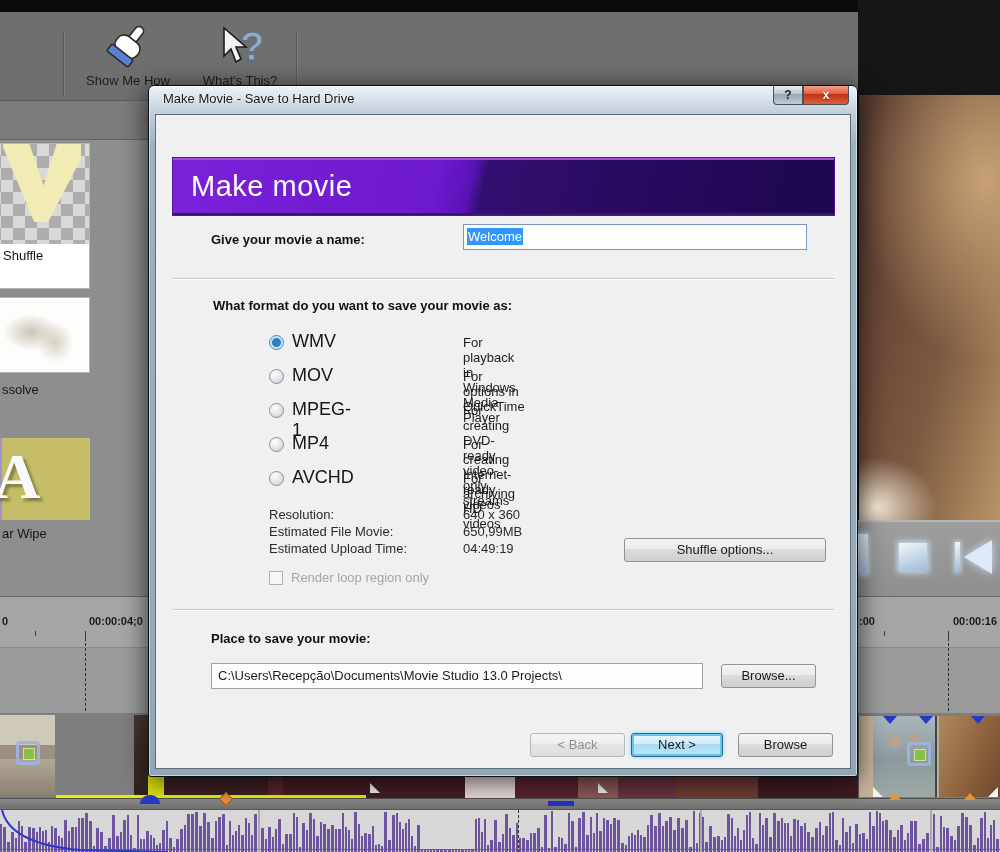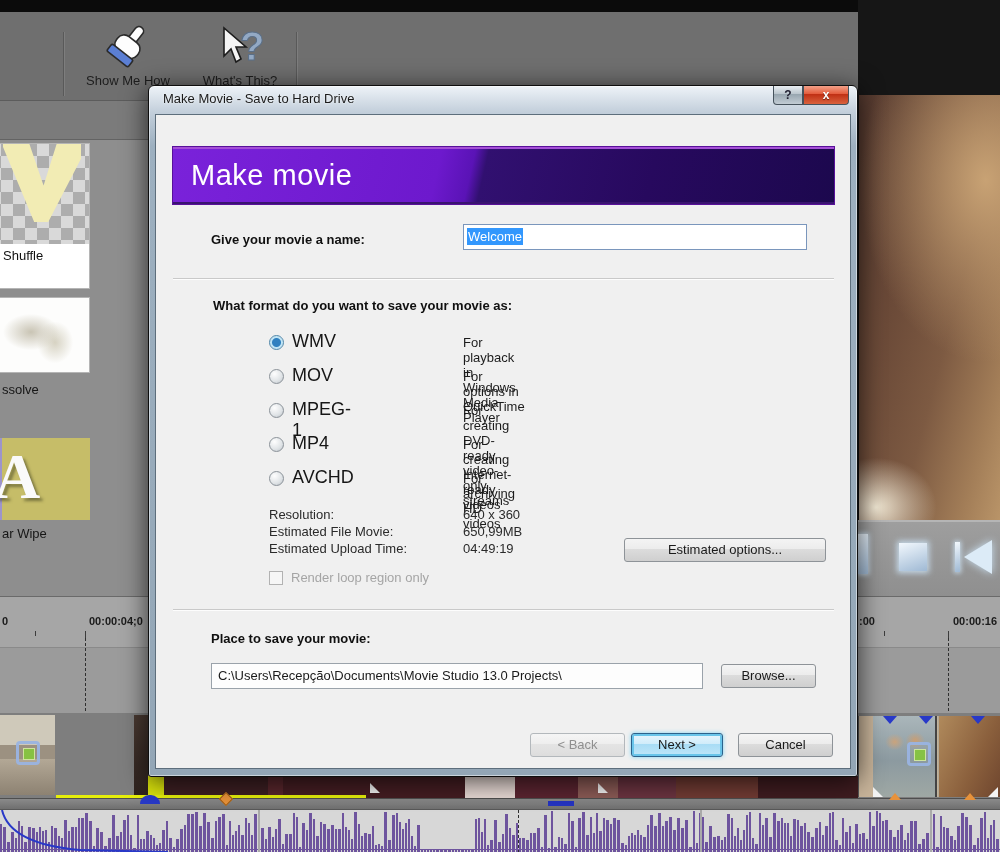--- a/index.html
+++ b/index.html
@@ -95,21 +95,21 @@
      background:linear-gradient(180deg,#eef3f8 0%, #c3cfdb 26px, #9db0c0 60px, #93a6b6 100%);
      border:1px solid #0e0e0e; border-radius:6px 6px 3px 3px;
      box-shadow:0 4px 26px rgba(0,0,0,.7), inset 0 0 0 1px rgba(255,255,255,.5); }
   .dlg-title { position:absolute; left:14px; top:5px; font-size:13px; color:#1a1a1a; text-shadow:0 0 3px rgba(255,255,255,.9); }
   .dlg-ctrls { position:absolute; right:8px; top:0; display:flex; }
   .dlg-help, .dlg-close { height:19px; border:1px solid #46525c; border-top:none; font-size:12px; text-align:center; color:#fff; text-shadow:0 1px 1px rgba(0,0,0,.5); line-height:18px; cursor:default; }
   .dlg-help { width:30px; border-radius:0 0 0 4px; background:linear-gradient(#e9eef2,#b9c4cc 45%,#98a6b0 46%,#c2ccd4); color:#223; text-shadow:none; font-weight:bold; }
   .dlg-close { width:46px; border-radius:0 0 4px 0; background:linear-gradient(#f2a088,#e35a3a 45%,#c03014 46%,#d9623e); font-weight:bold; }
   .dlg-client { position:absolute; left:6px; top:28px; width:696px; height:655px; background:#f0f0f0; border:1px solid #5d6e7c; }
 
-  .banner { position:absolute; left:17px; top:32px; width:661px; height:57px;
+  .banner { position:absolute; left:17px; top:43px; width:661px; height:57px;
      background:linear-gradient(103deg, #7a22da 0%, #6d19cd 40%, #5a13b6 45%, #311070 47%, #27095e 72%, #1c084e 100%);
      border-top:2px solid #a44fd6; border-bottom:2px solid #3a1470; box-shadow:0 0 0 1px #58109a; }
   .banner-text { position:absolute; left:18px; top:10px; font-size:29px; color:#fff; letter-spacing:.5px; }
   .blabel { position:absolute; font-size:13px; font-weight:bold; color:#101010; }
   .sep { position:absolute; left:17px; width:661px; height:2px; border-top:1px solid #c9c9c9; border-bottom:1px solid #fdfdfd; }
   .name-input { position:absolute; left:307px; top:109px; width:344px; height:26px; background:#fff; border:1px solid #7a96bc; font-size:13px; padding:4px 3px; }
   .sel-text { background:#3297fd; color:#fff; padding:1px 1px; }
 
   .fmt-row { position:absolute; left:113px; height:24px; }
   .radio { position:absolute; left:0; top:4px; width:15px; height:15px; border-radius:50%;
@@ -591,32 +591,32 @@
         <div class="fmt-desc">For archiving HD videos</div>
       </div>
 
       <div class="info-label" style="top:392px;">Resolution:</div>
       <div class="info-value" style="top:392px;">640 x 360</div>
       <div class="info-label" style="top:409px;">Estimated File Movie:</div>
       <div class="info-value" style="top:409px;">650,99MB</div>
       <div class="info-label" style="top:426px;">Estimated Upload Time:</div>
       <div class="info-value" style="top:426px;">04:49:19</div>
 
-      <div class="btn btn-advanced">Estimated options...</div>
+      <div class="btn btn-advanced">Shuffle options...</div>
 
       <div class="chk-row">
         <div class="chk-box"></div>
         <div class="chk-label">Render loop region only</div>
       </div>
 
       <div class="sep" style="top:494px;"></div>
 
       <div class="blabel" style="left:55px;top:516px;">Place to save your movie:</div>
       <div class="path-input">C:\Users\Recepção\Documents\Movie Studio 13.0 Projects\</div>
       <div class="btn btn-browse">Browse...</div>
 
       <div class="btn btn-back">&lt; Back</div>
       <div class="btn btn-next">Next &gt;</div>
-      <div class="btn btn-cancel">Cancel</div>
+      <div class="btn btn-cancel">Browse</div>
     </div>
   </div>
 
 </div>
 
 </body></html>

